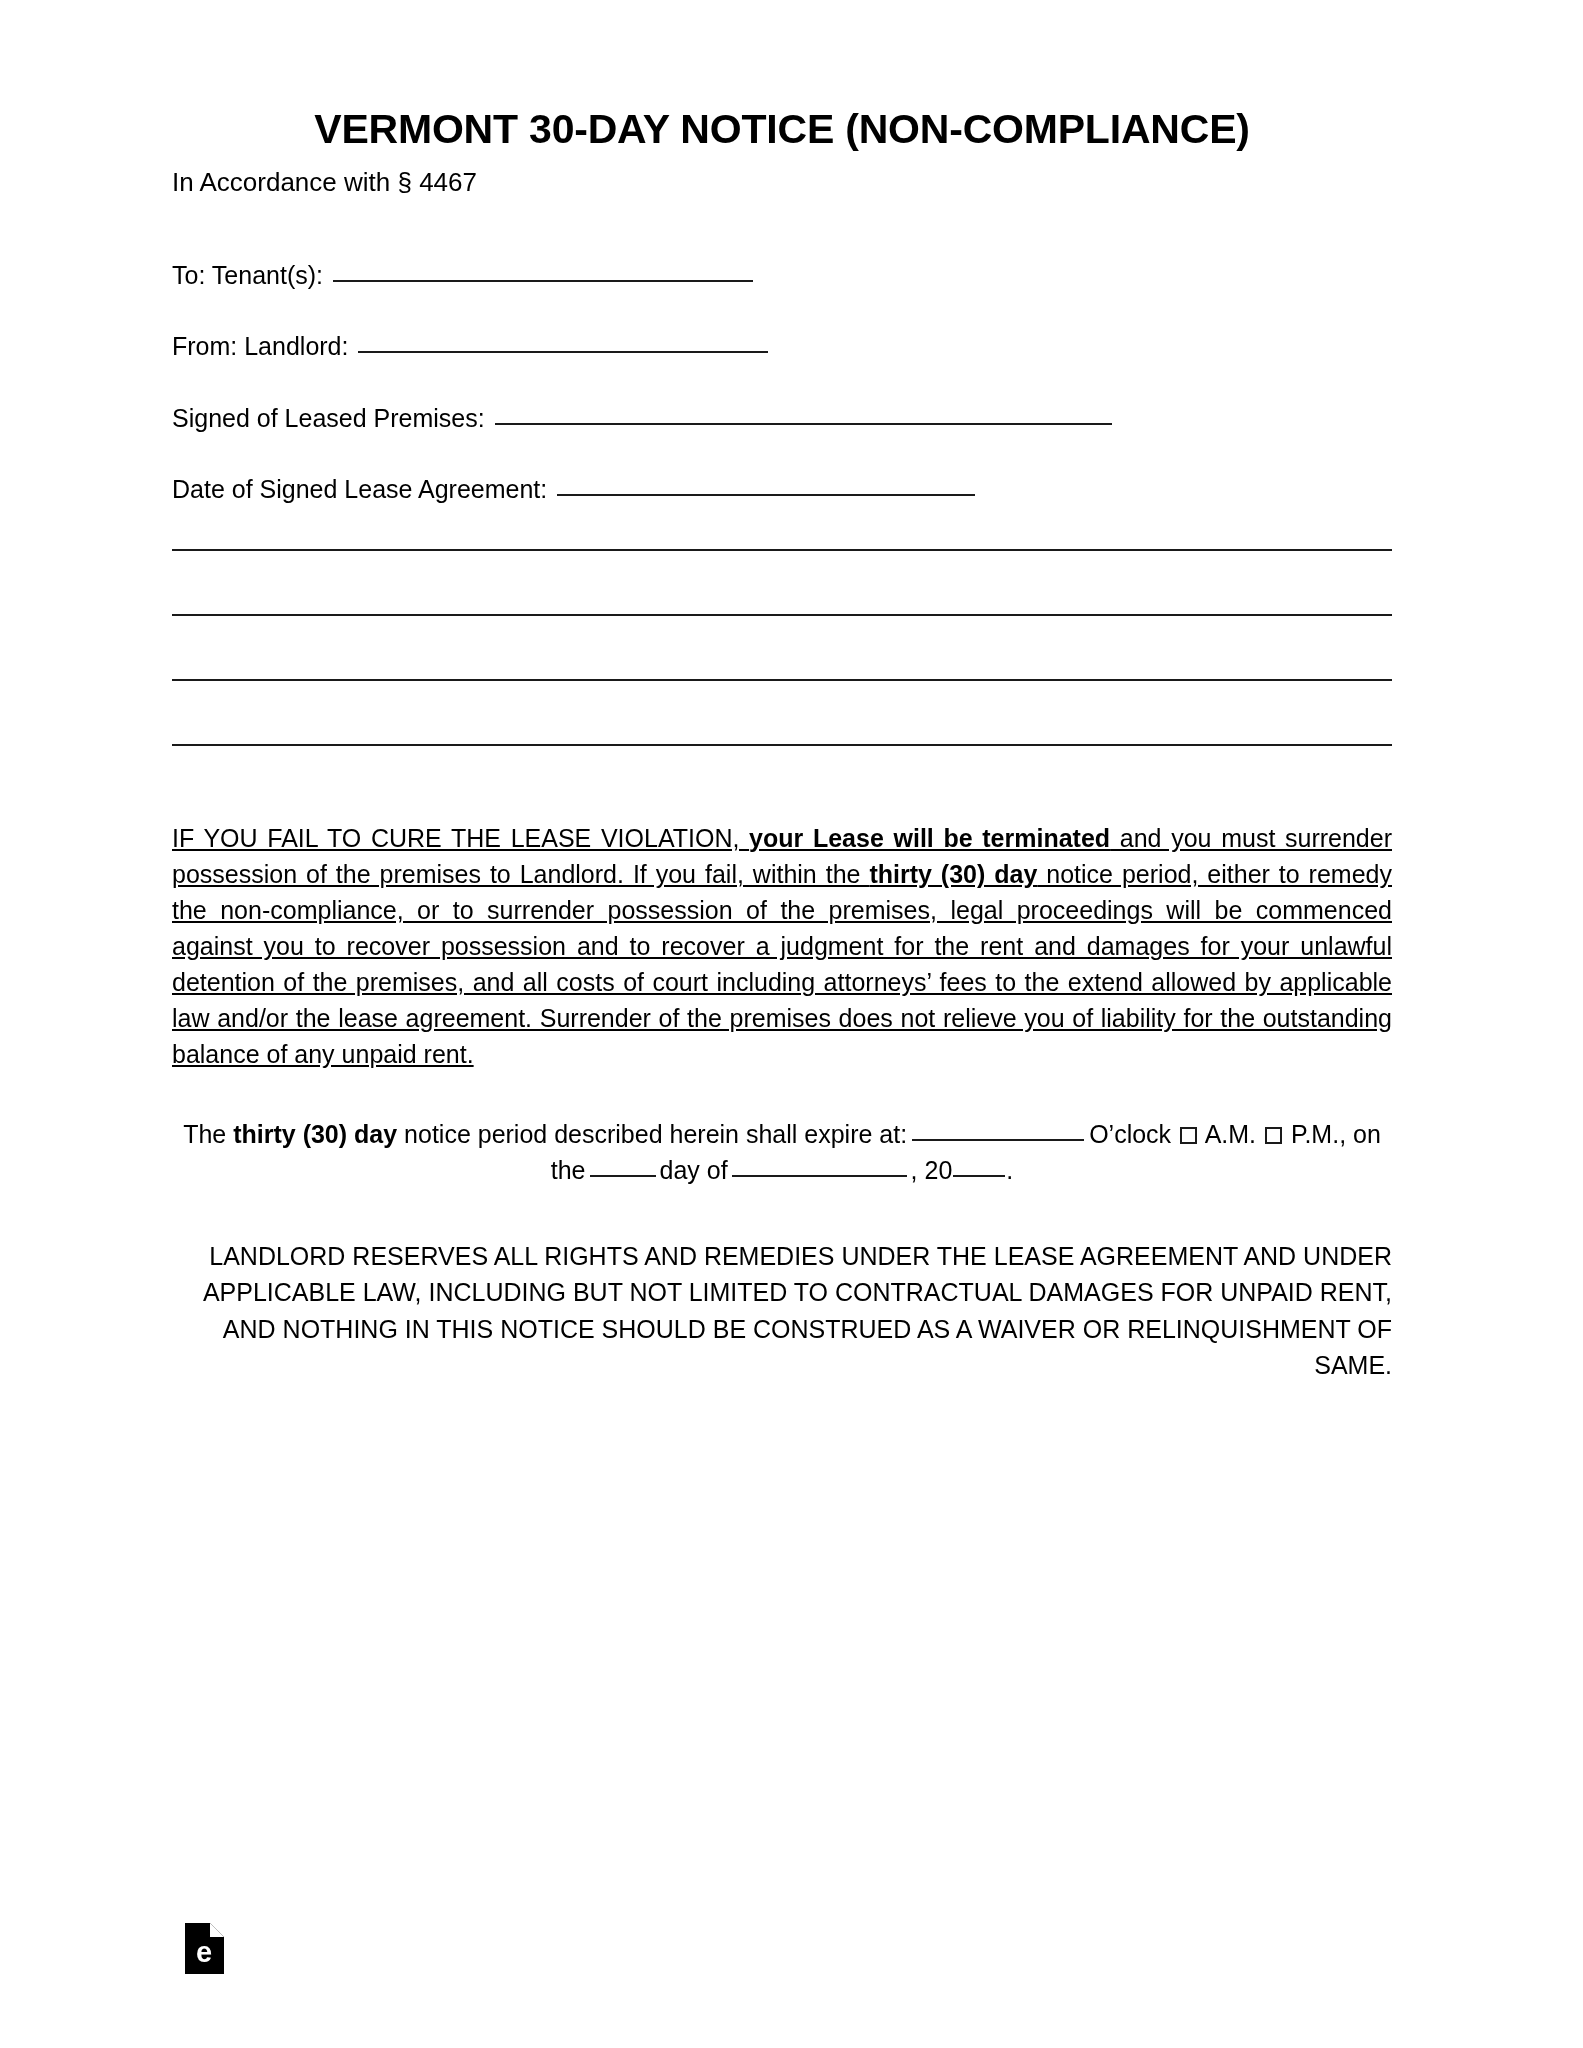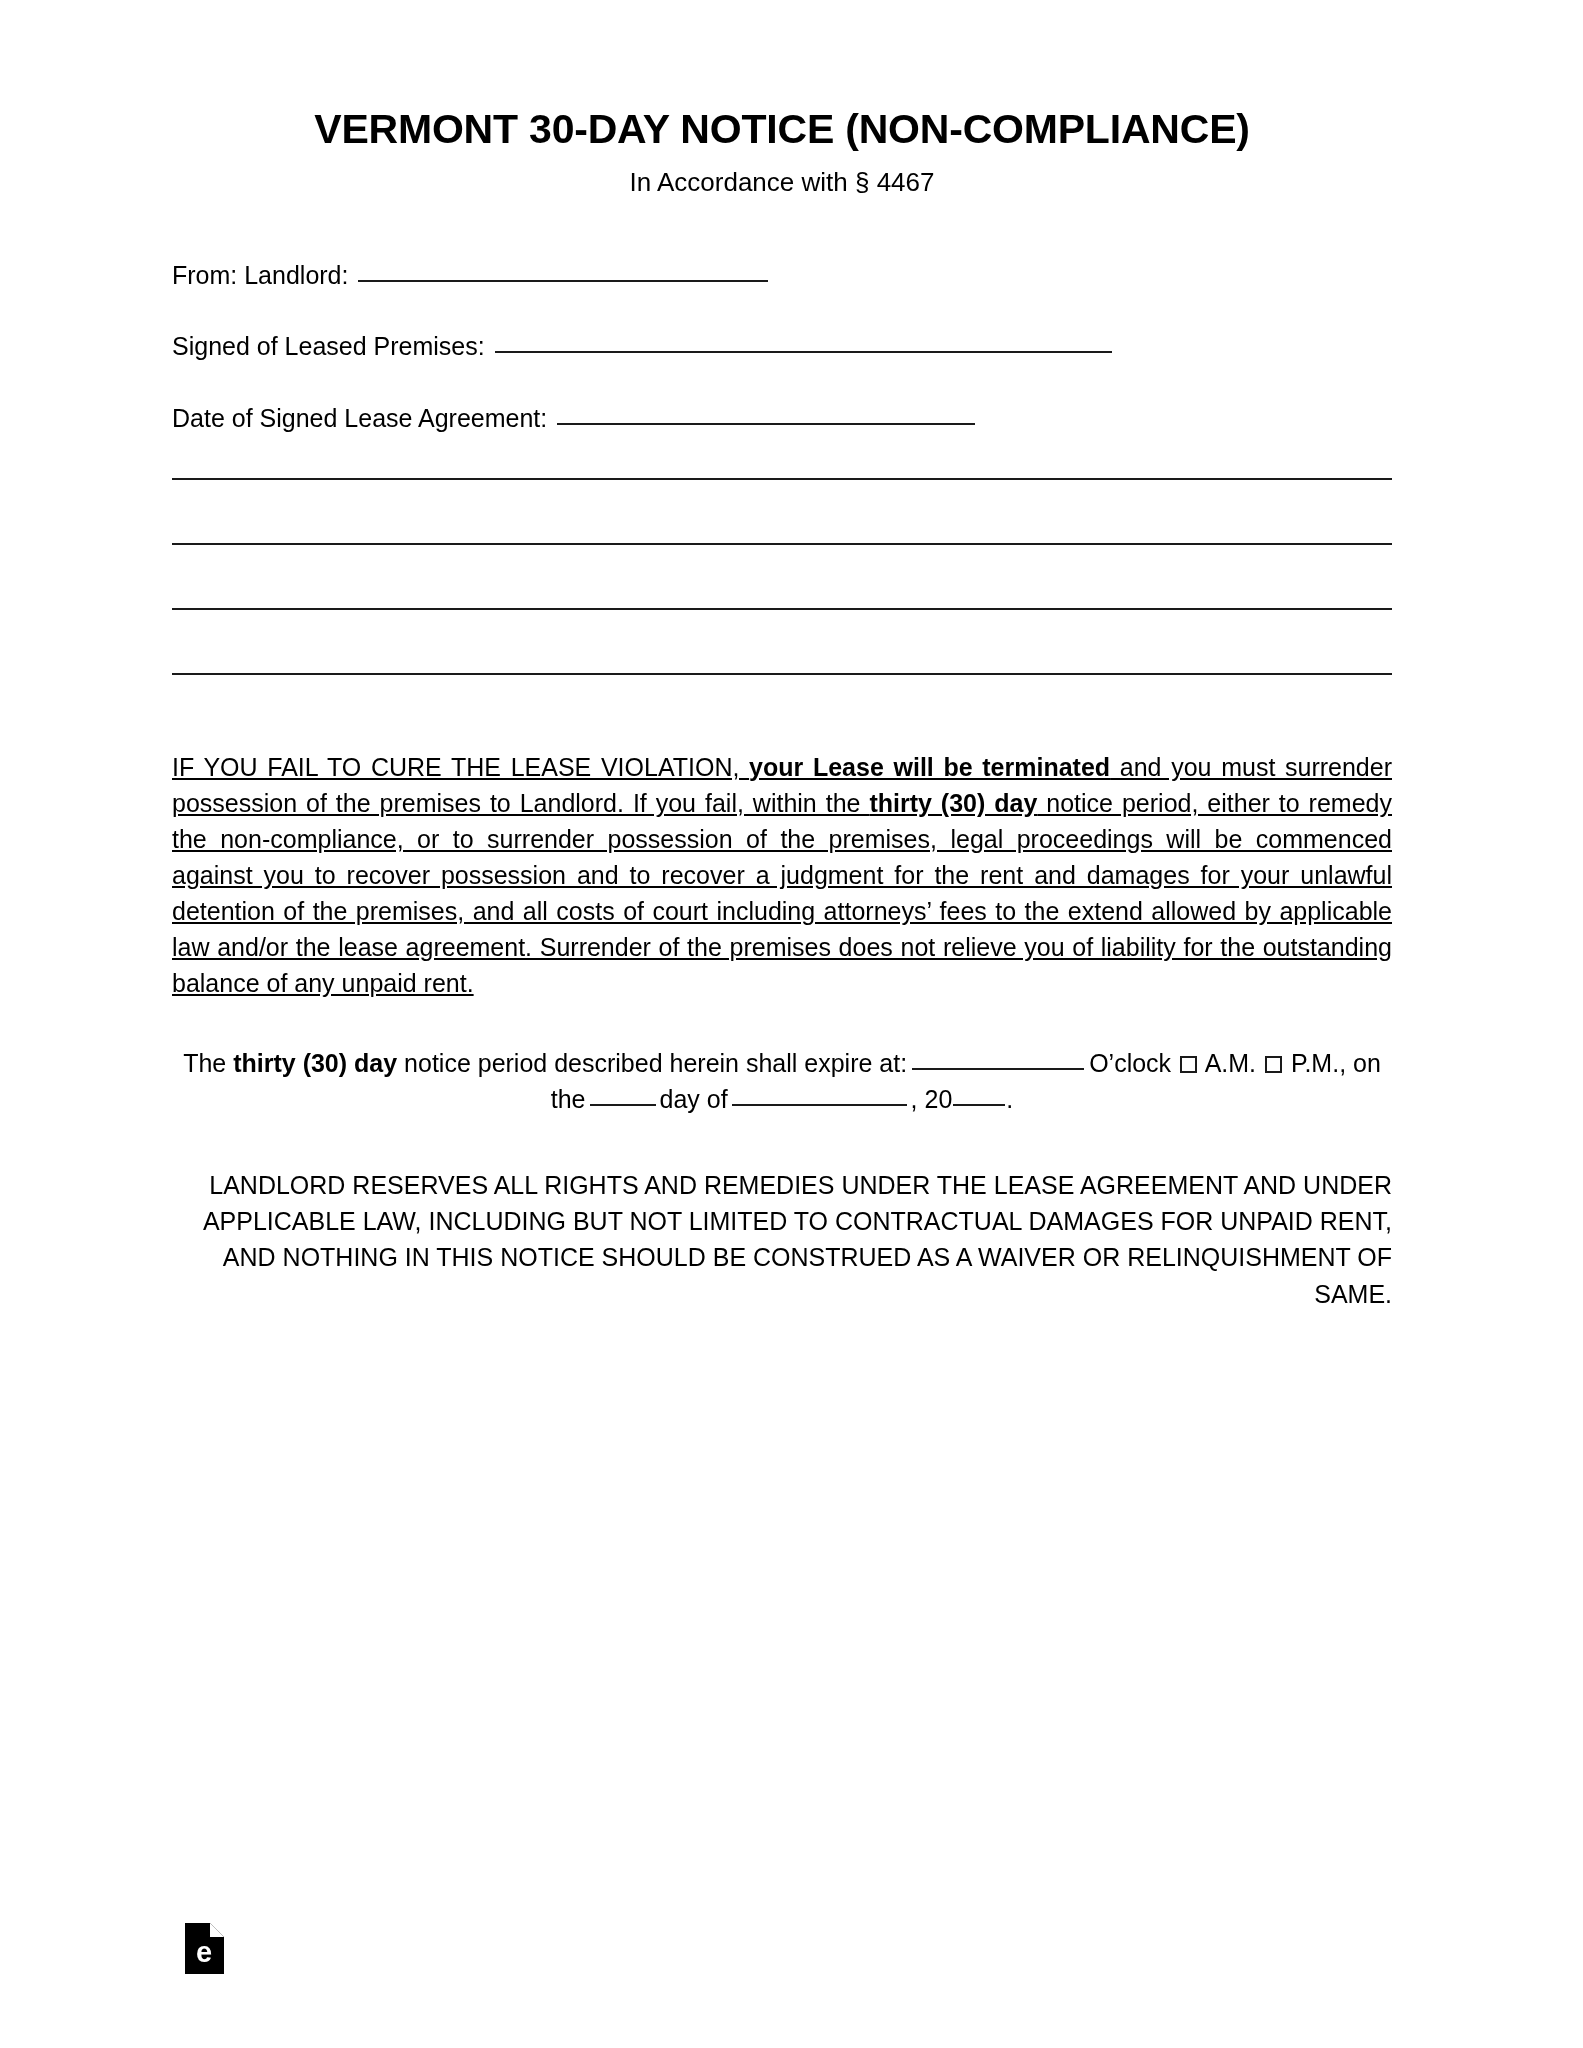--- a/index.html
+++ b/index.html
@@ -40,21 +40,20 @@
     text-align: center;
     font-size: 41px;
     font-weight: bold;
     letter-spacing: -0.2px;
     line-height: 1.05;
     margin: 0;
     padding-top: 108px;
     white-space: nowrap;
   }
   .subtitle {
-    text-align: center;
     font-size: 26px;
     font-weight: normal;
     line-height: 1.2;
     margin: 0;
     padding-top: 16px;
   }
 
   
   .fields {
     margin-top: 62px;
@@ -161,20 +160,23 @@
 
 <div class="page">
   <div class="content">
 
     <h1 class="title">VERMONT 30-DAY NOTICE (NON-COMPLIANCE)</h1>
 
     <div class="subtitle">In Accordance with § 4467</div>
 
     <div class="fields">
 
+      <div class="field-row">
+        <span class="field-label">To: Tenant(s):</span><span class="rule rule-tenant"></span>
+      </div>
 
       <div class="field-row">
         <span class="field-label">From: Landlord:</span><span class="rule rule-landlord"></span>
       </div>
 
       <div class="field-row">
         <span class="field-label">Signed of Leased Premises:</span><span class="rule rule-address"></span>
       </div>
 
       <div class="field-row">

